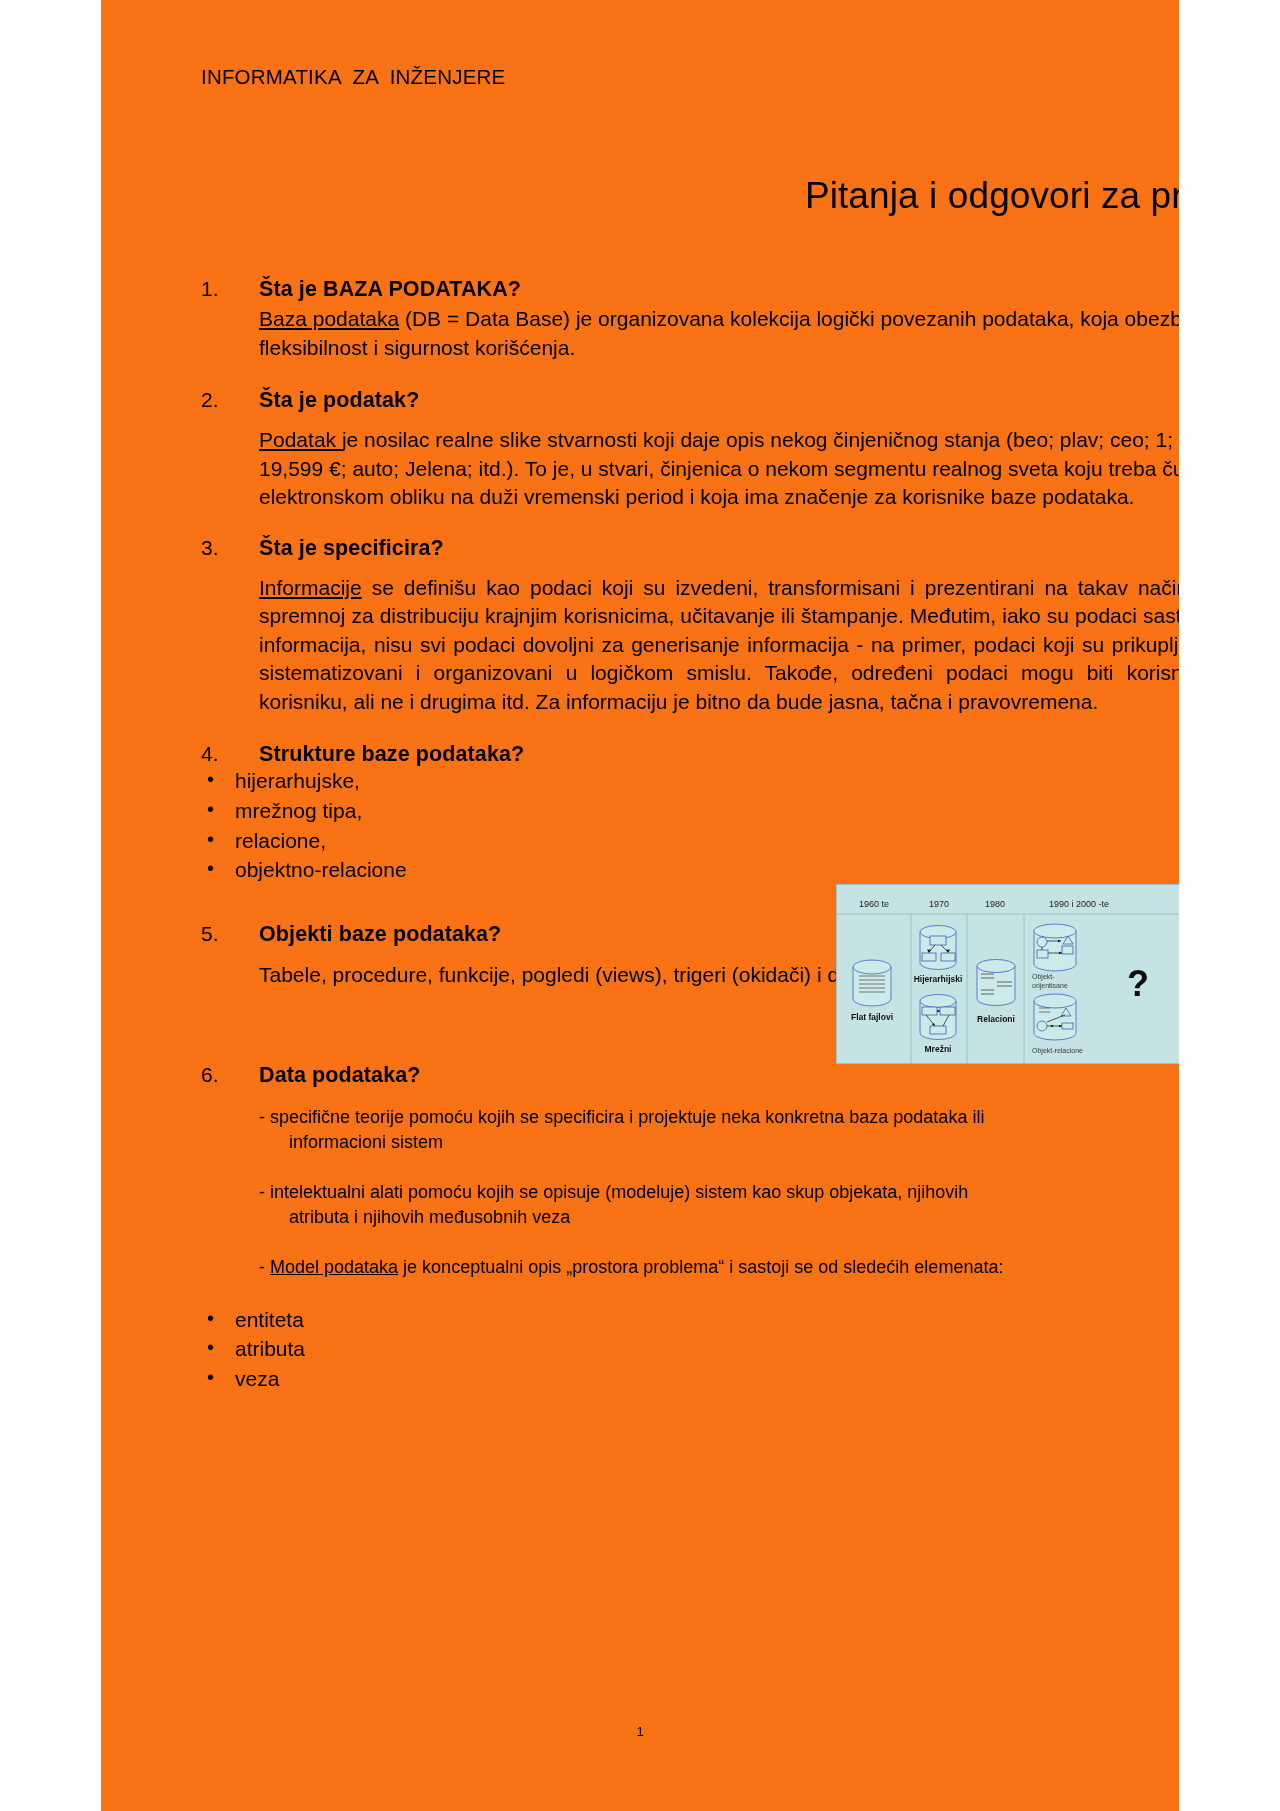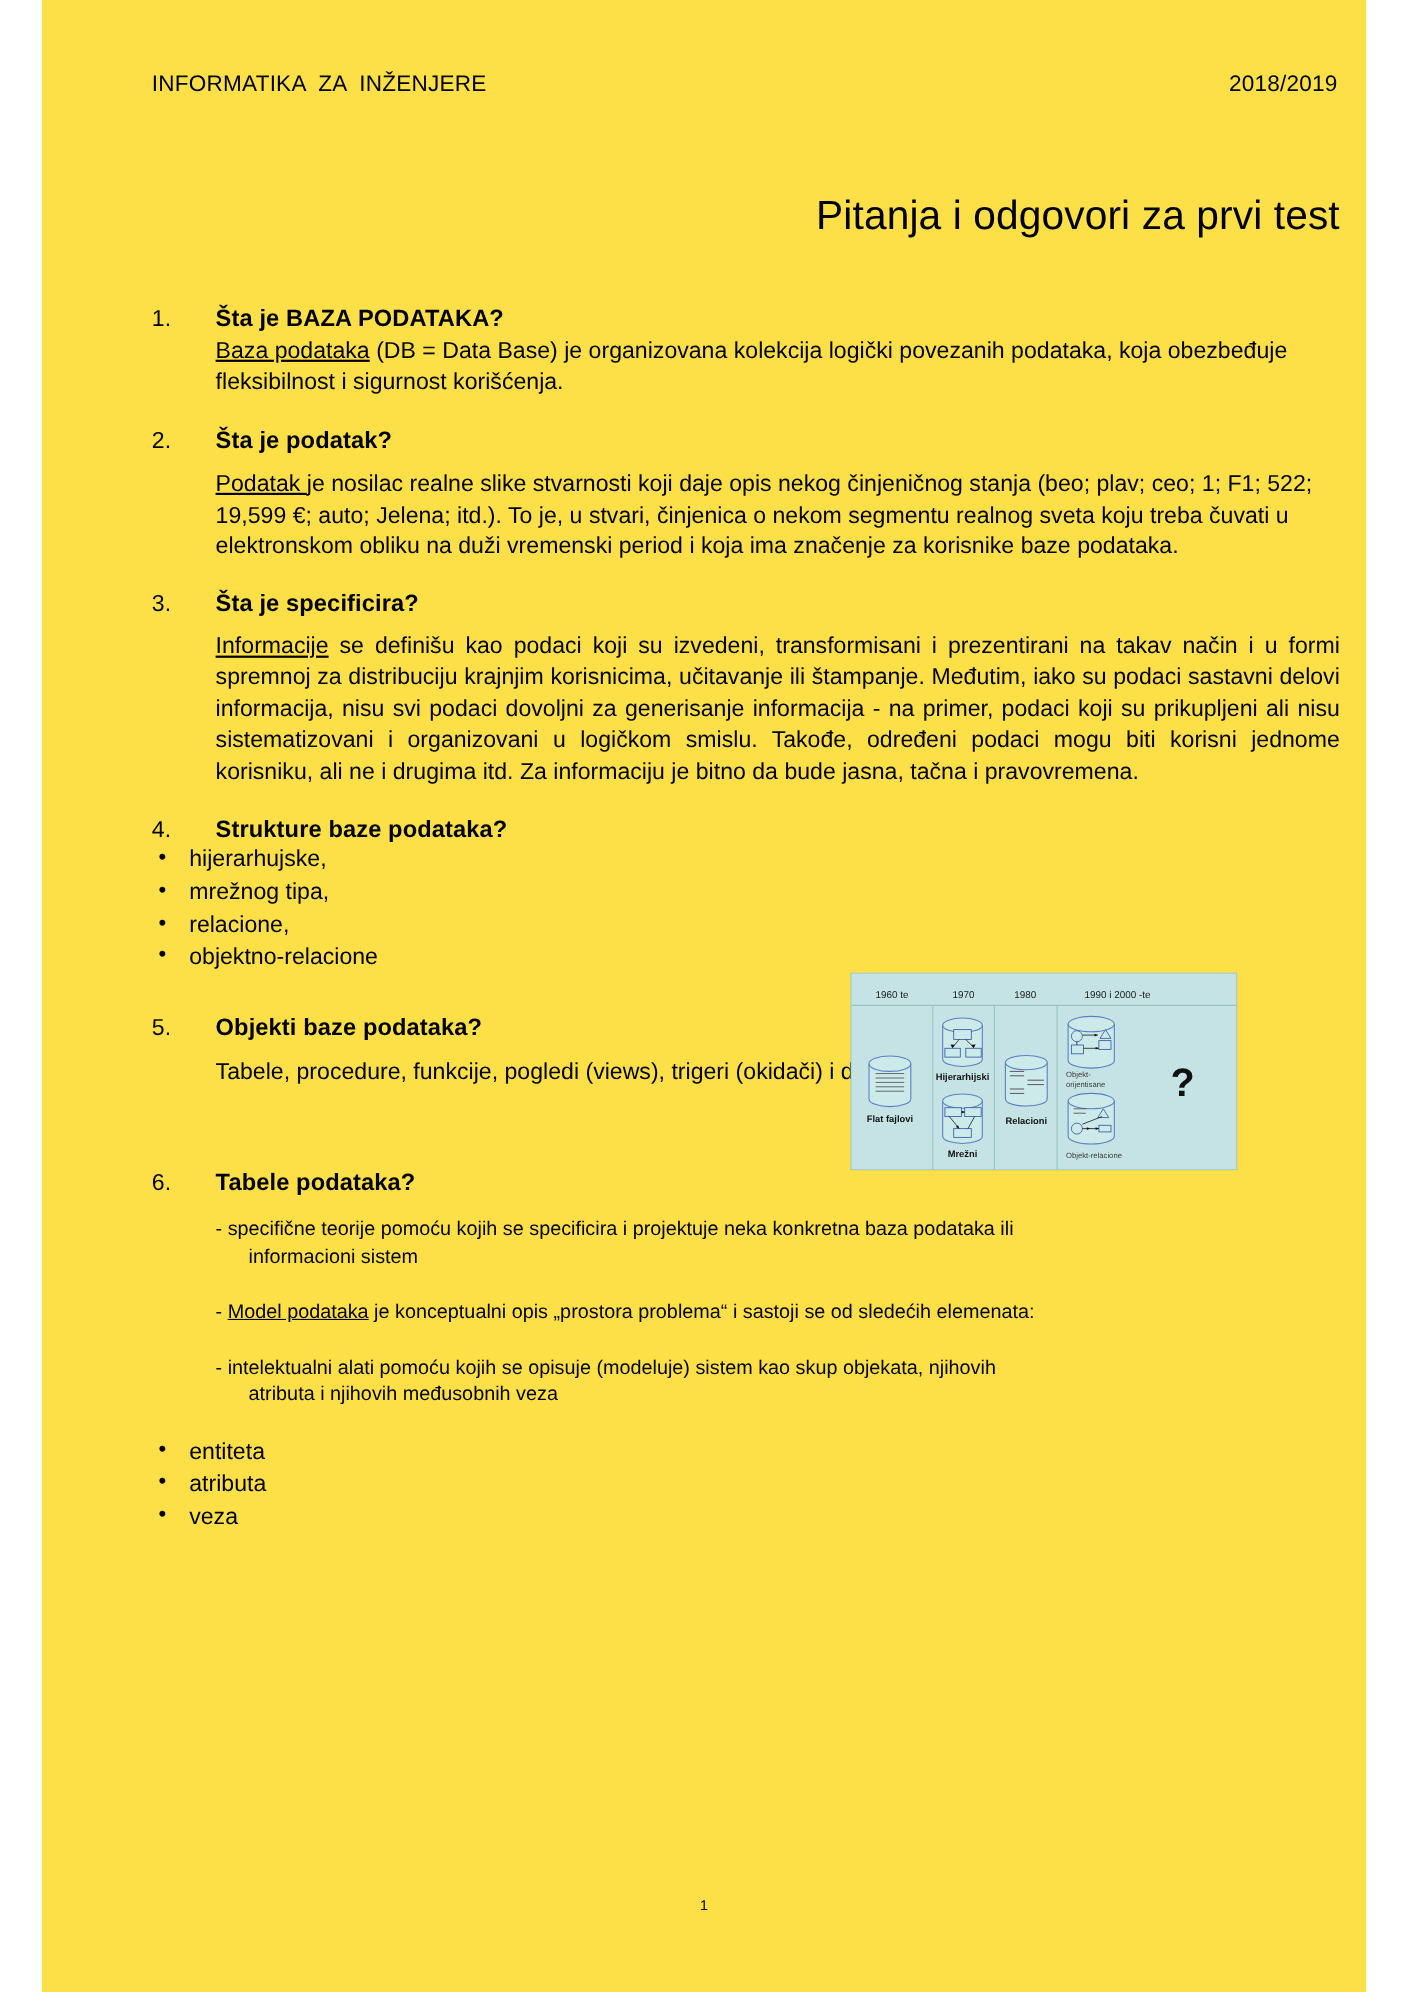--- a/index.html
+++ b/index.html
@@ -6,24 +6,24 @@
     margin: 0;
     padding: 0;
     background: #ffffff;
   }
   body {
     font-family: "Liberation Sans", sans-serif;
     color: #000000;
   }
   .page {
     position: relative;
-    width: 1204px;
+    width: 1078px;
     height: 1811px;
     margin: 0 auto;
-    background: #fde047;
+    background: #f97316;
     box-sizing: border-box;
     padding: 0;
     overflow: hidden;
   }
   .content {
     position: absolute;
     left: 100px;
     top: 0;
     width: 1080px;
   }
@@ -204,33 +204,33 @@
           <span class="qtitle">Objekti baze podataka?</span>
         </div>
         <div class="qbody" style="margin-top:14px;">
           <p>Tabele, procedure, funkcije, pogledi (views), trigeri (okidači) i dr.</p>
         </div>
       </div>
 
       <div class="qitem" style="margin-top:74px;">
         <div class="qhead">
           <span class="qnum">6.</span>
-          <span class="qtitle">Tabele podataka?</span>
+          <span class="qtitle">Data podataka?</span>
         </div>
         <div class="qbody dash-list">
           <div class="dash-item">
             <span>- specifične teorije pomoću kojih se specificira i projektuje neka konkretna baza podataka ili</span>
             <span class="cont">informacioni sistem</span>
           </div>
           <div class="dash-item">
-            <span>- </span><span class="u">Model podataka</span><span> je konceptualni opis „prostora problema“ i sastoji se od sledećih elemenata:</span>
+            <span>- intelektualni alati pomoću kojih se opisuje (modeluje) sistem kao skup objekata, njihovih</span>
+            <span class="cont">atributa i njihovih međusobnih veza</span>
           </div>
           <div class="dash-item">
-            <span>- intelektualni alati pomoću kojih se opisuje (modeluje) sistem kao skup objekata, njihovih</span>
-            <span class="cont">atributa i njihovih međusobnih veza</span>
+            <span>- </span><span class="u">Model podataka</span><span> je konceptualni opis „prostora problema“ i sastoji se od sledećih elemenata:</span>
           </div>
         </div>
         <ul class="bullets q6-bullets">
           <li>entiteta</li>
           <li>atributa</li>
           <li>veza</li>
         </ul>
       </div>
 
     </div>

